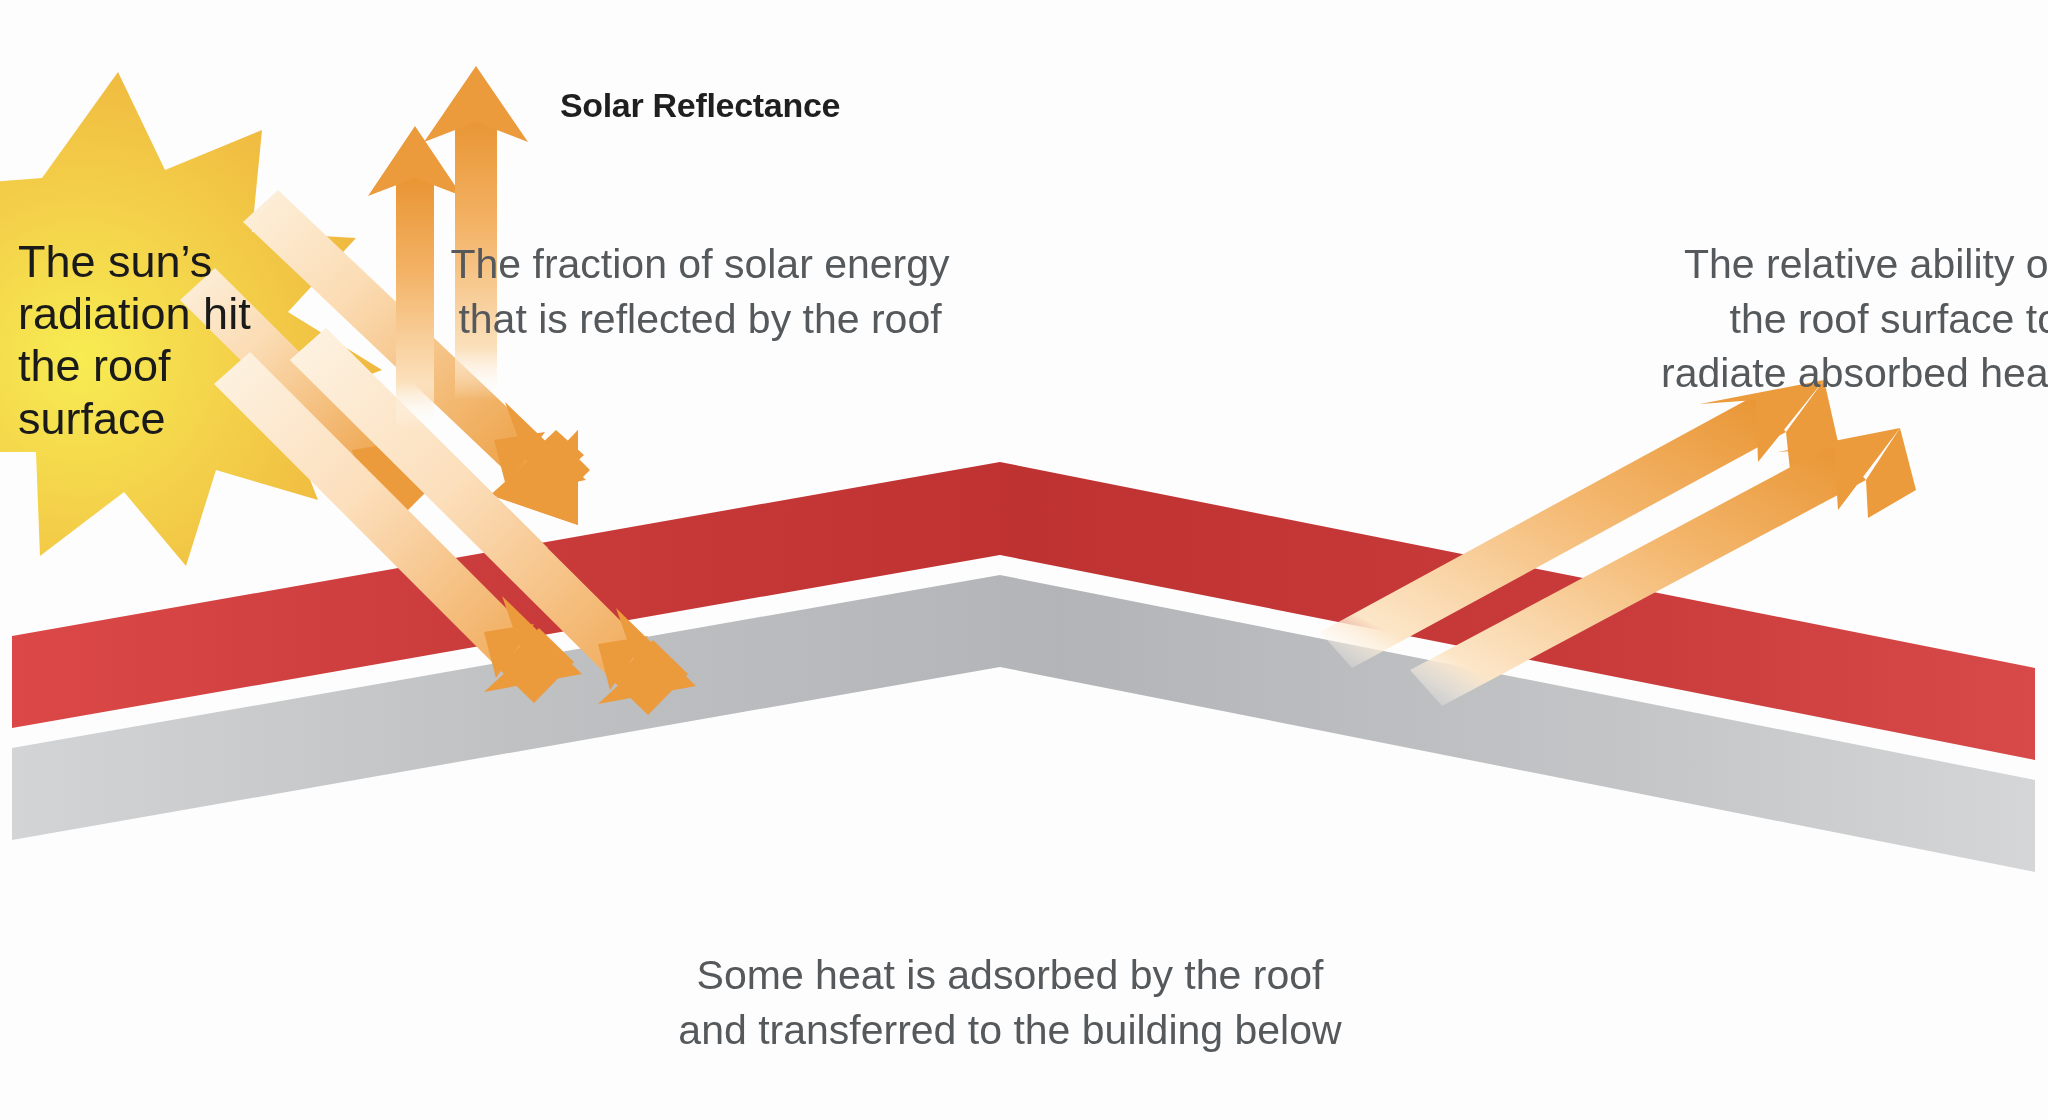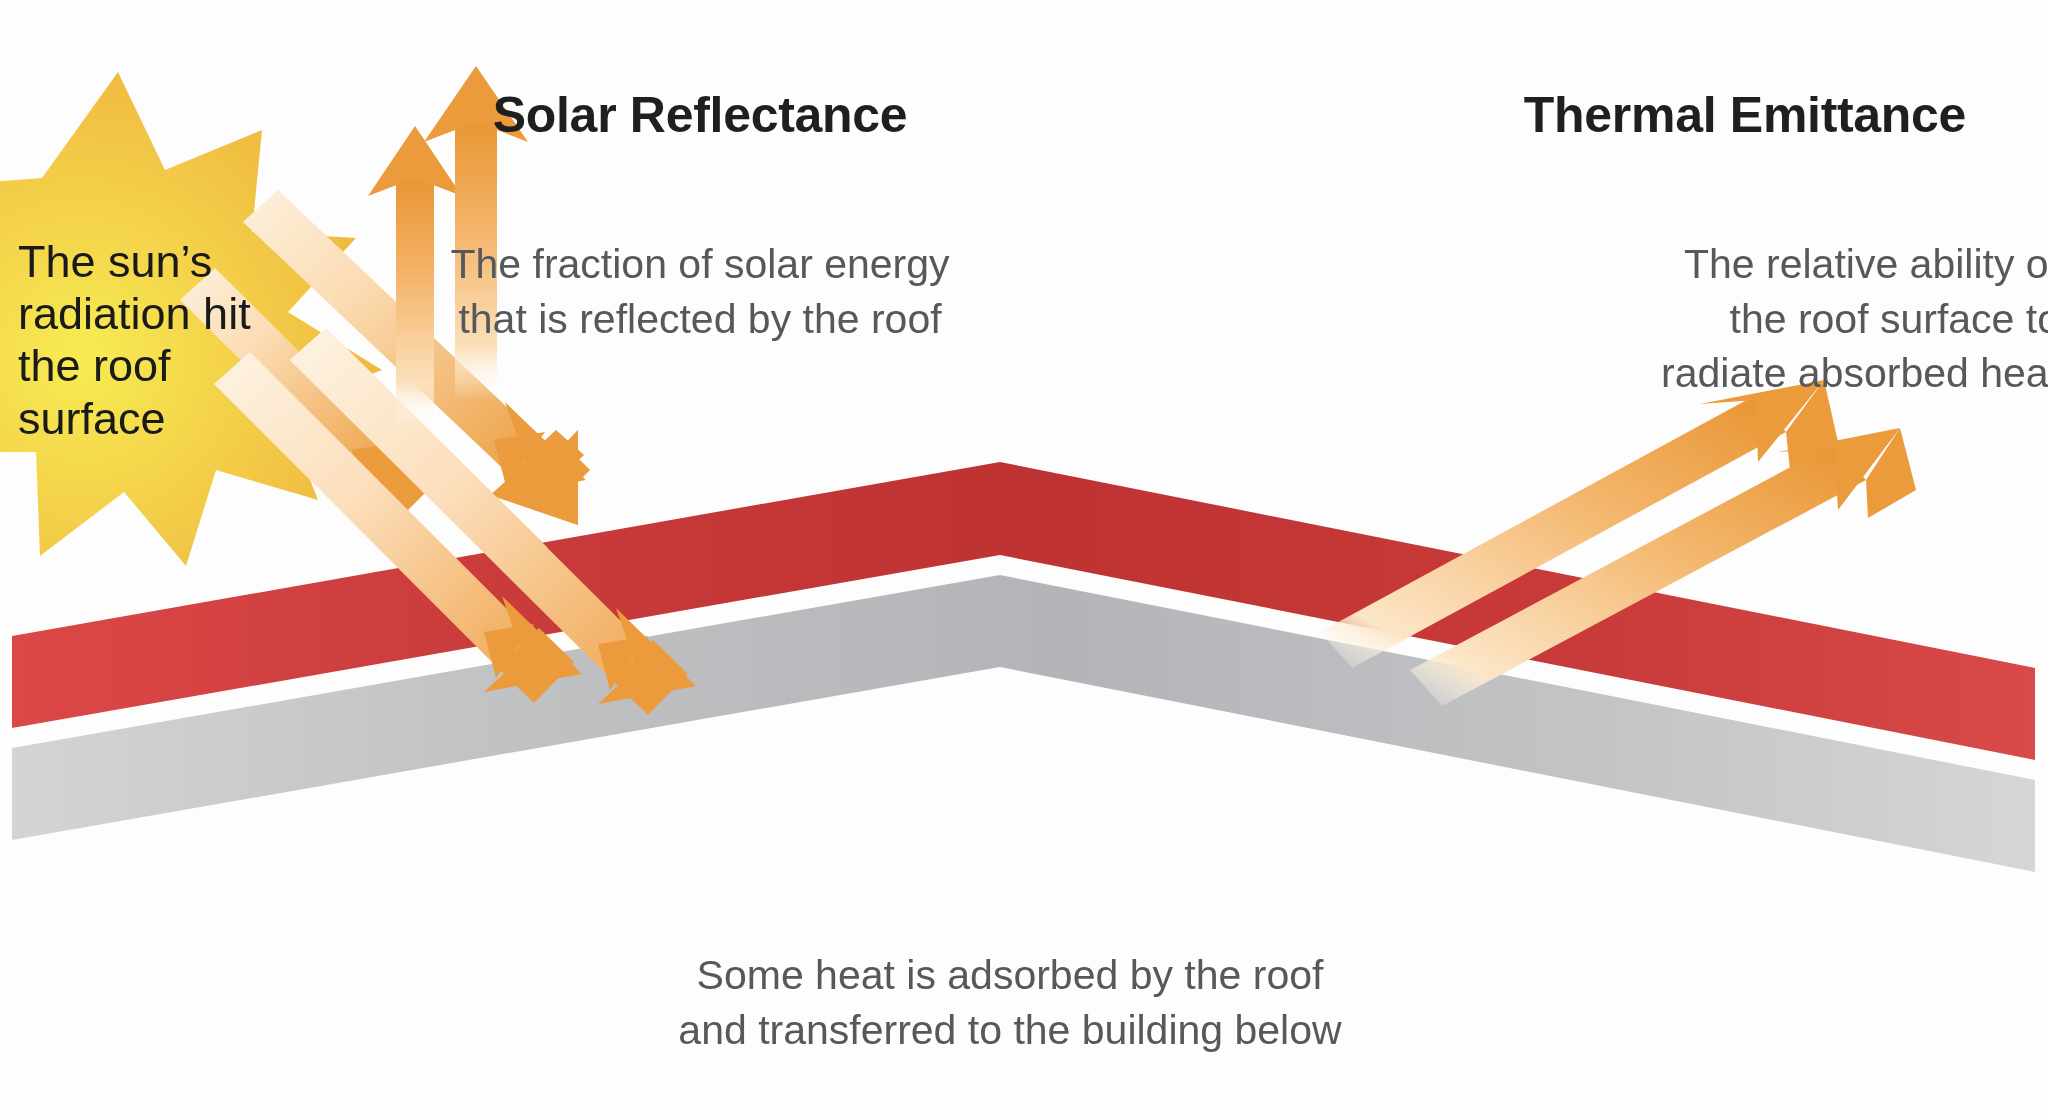--- a/index.html
+++ b/index.html
@@ -37,21 +37,21 @@
     width: 255px;
     font-size: 45px;
     line-height: 1.16;
     color: #1a1a1a;
     font-family: "Liberation Sans", sans-serif;
     white-space: pre-line;
   }
 
   .panel-heading {
     position: absolute;
-    font-size: 50px;
+    font-size: 34px;
     font-weight: bold;
     color: #1f1f1f;
     letter-spacing: -0.3px;
     font-family: "Liberation Sans", sans-serif;
     white-space: nowrap;
   }
   .panel-body {
     position: absolute;
     font-size: 41px;
     line-height: 1.33;
@@ -228,21 +228,20 @@
     <div class="sun-caption">The sun’s
 radiation hit
 the roof
 surface</div>
 
     <div class="panel-heading" id="solar-heading">Solar Reflectance</div>
 
     <div class="panel-body" id="solar-body">The fraction of solar energy
 that is reflected by the roof</div>
 
-    <div class="panel-heading" id="thermal-heading">Thermal Emittance</div>
 
     <div class="panel-body" id="thermal-body">The relative ability of
 the roof surface to
 radiate absorbed heat</div>
 
     <div id="bottom-caption">Some heat is adsorbed by the roof
 and transferred to the building below</div>
 
   </div>
 </div>

